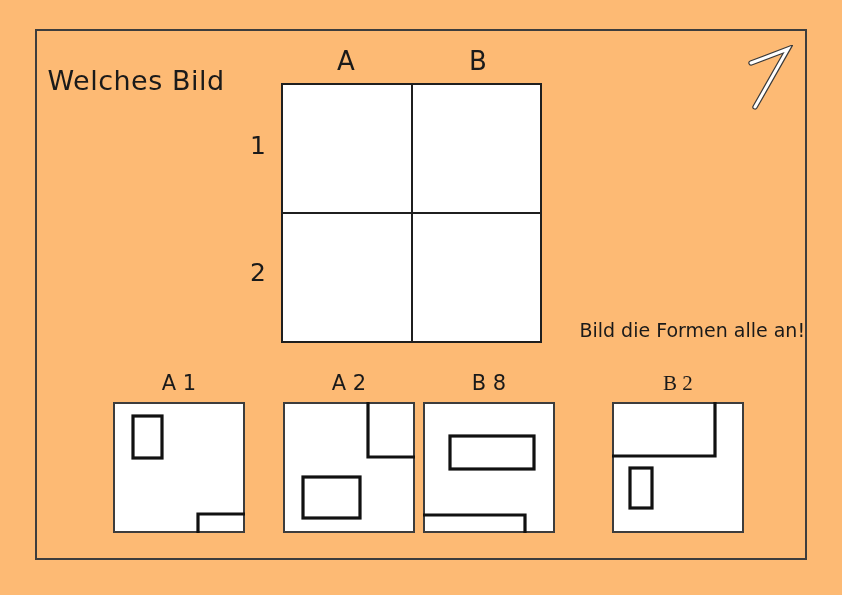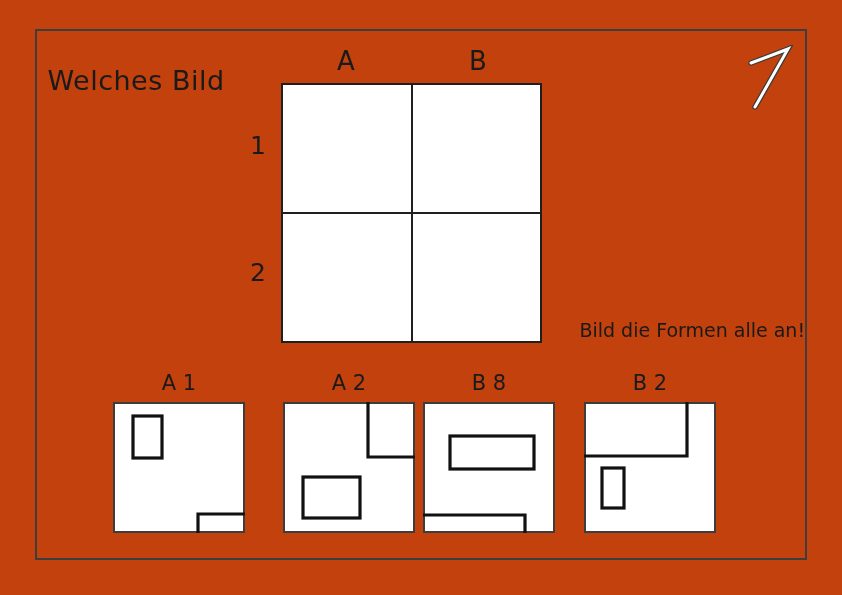--- a/index.html
+++ b/index.html
@@ -1,17 +1,17 @@
 <!DOCTYPE html>
 <html><head>
 <meta charset="utf-8">
 <style>
   html,body{margin:0;padding:0;background:#fff;}
   .page{
-    position:relative;width:842px;height:595px;background:#c2410c;
+    position:relative;width:842px;height:595px;background:#fdba74;
     font-family:"DejaVu Sans",sans-serif;color:#1a1a1a;overflow:hidden;
   }
   .frame{
     position:absolute;left:35px;top:29px;width:772px;height:531px;
     border:2px solid #3d3d3d;box-sizing:border-box;
   }
   .title{
     position:absolute;left:40px;top:60px;width:192px;
     font-size:27px;line-height:41px;text-align:center;
     letter-spacing:0.5px;
@@ -41,21 +41,21 @@
   .grid .cell.b2{right:0;bottom:0;}
   .ornament{position:absolute;left:747px;top:45px;width:46px;height:66px;}
   .instruction{
     position:absolute;left:553px;top:317px;width:252px;
     font-size:19px;line-height:26px;text-align:right;white-space:nowrap;
   }
   .tile{position:absolute;top:368px;width:132px;height:170px;}
   .tile.t0{left:113px;}
   .tile.t1{left:260px;margin-left:23px;}
   .tile.t2{left:423px;}
-  .tile.t3{left:584px;}
+  .tile.t3{left:612px;font-family:Liberation Serif, serif;}
   .tile .tile-label{
     position:absolute;left:0;top:0;width:100%;height:30px;
     font-size:21px;line-height:30px;text-align:center;
   }
   .tile .tile-box{
     position:absolute;left:0;top:34px;width:132px;height:131px;
     border:2px solid #3d3d3d;box-sizing:border-box;background:#fff;
   }
   .tile .tile-box svg{
     position:absolute;left:-2px;top:-2px;width:132px;height:131px;overflow:visible;

